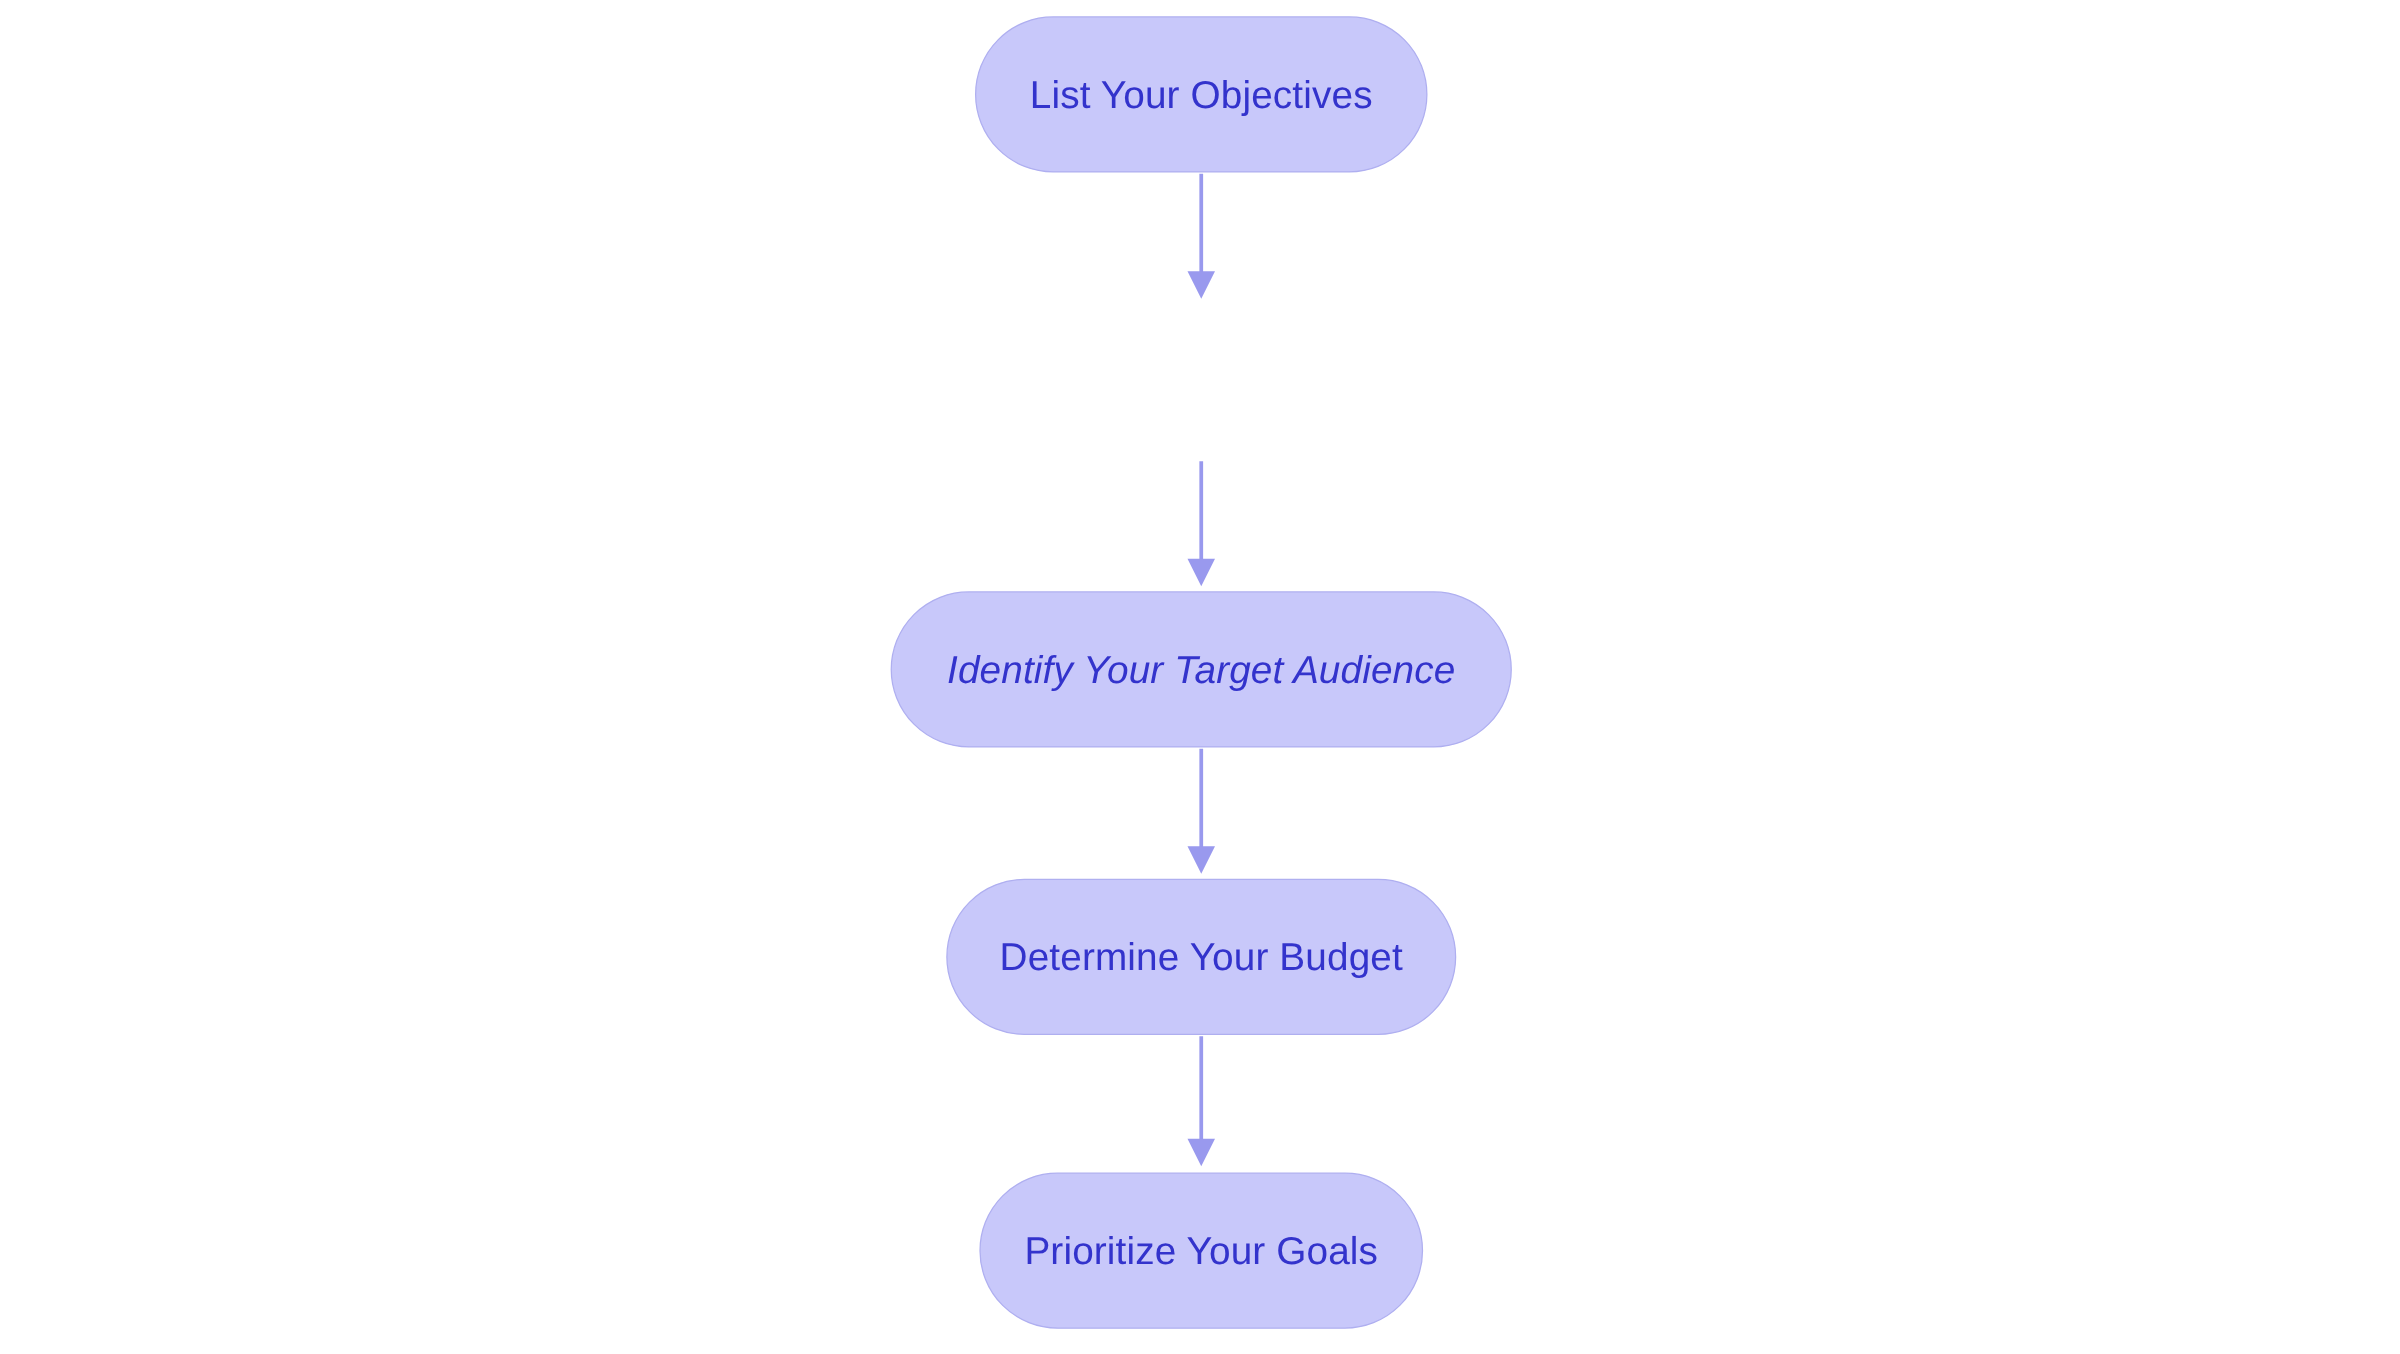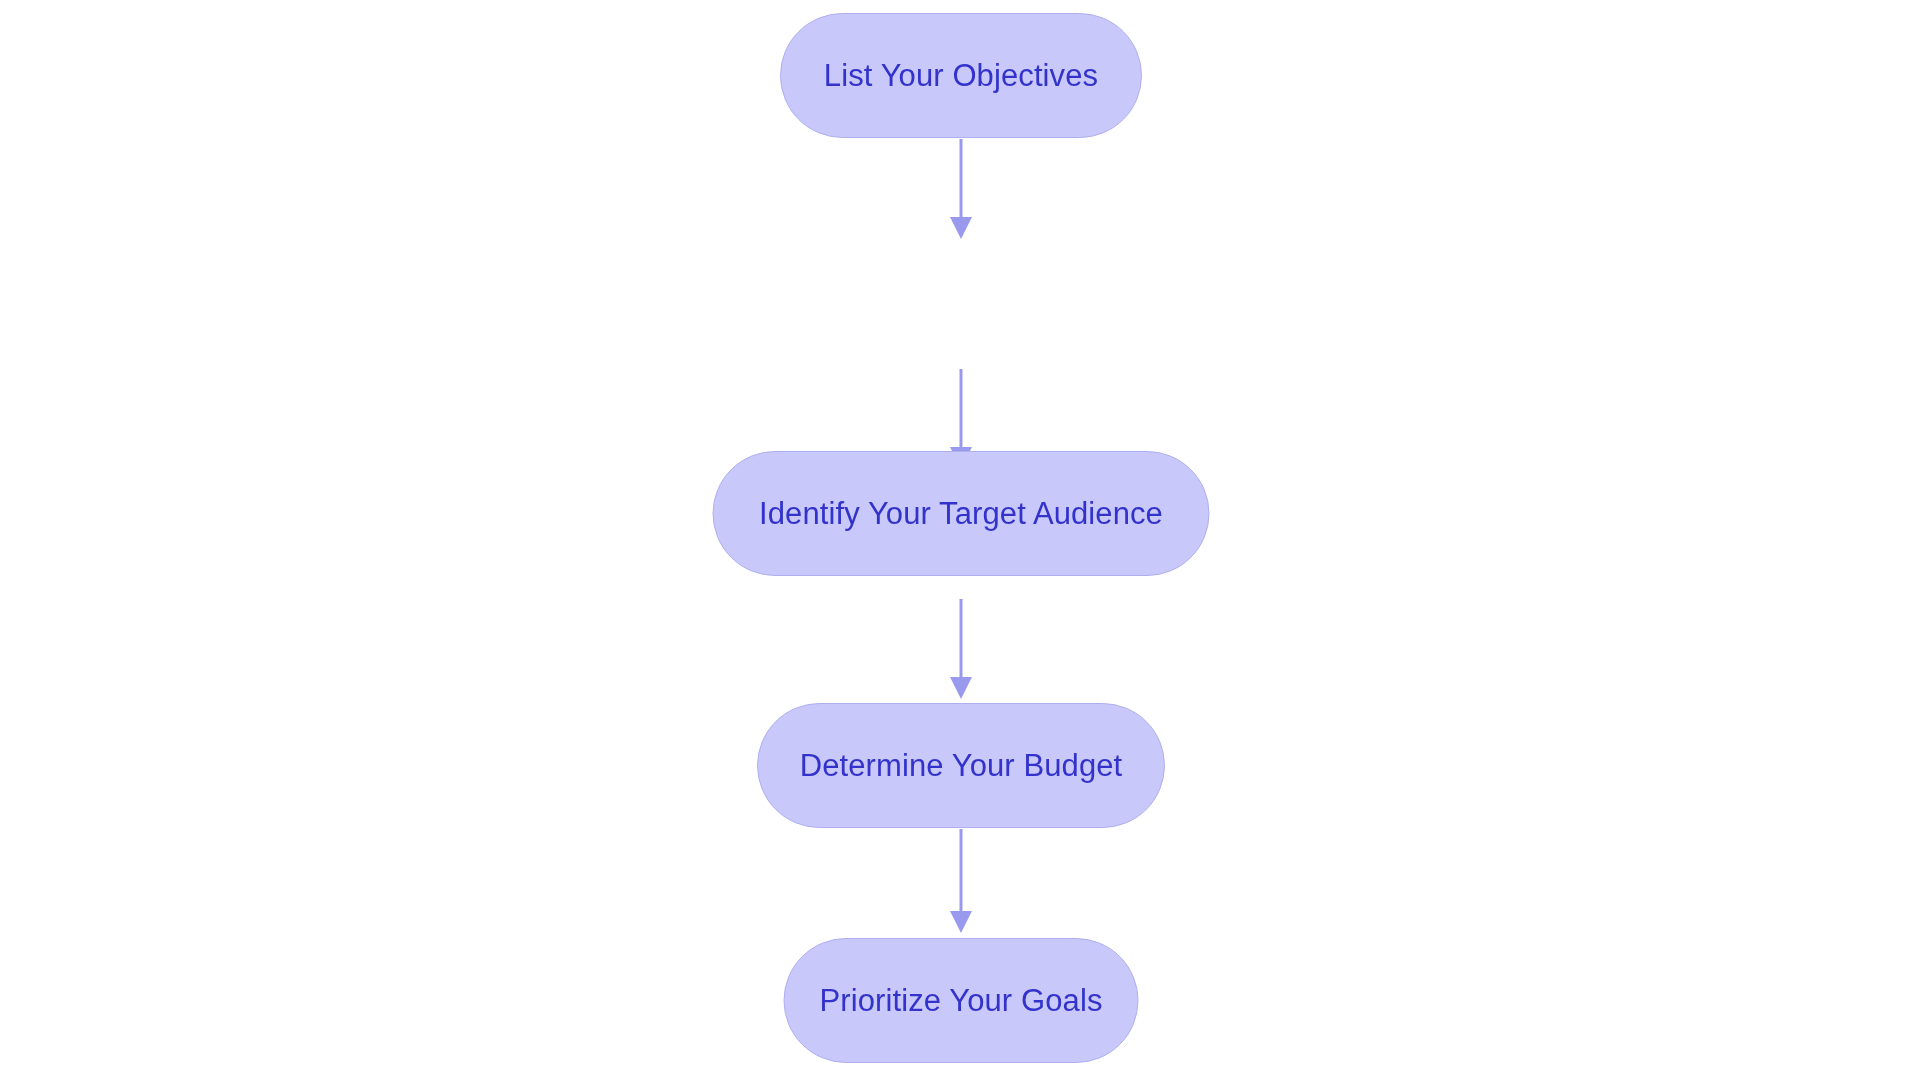--- a/index.html
+++ b/index.html
@@ -100,21 +100,21 @@
         <line x1="13" y1="0" x2="13" y2="87" stroke="#9999ee" stroke-width="3"></line>
         <polygon points="13,104 2,82 24,82" fill="#9999ee"></polygon>
       </svg>
     </div>
 
     <div class="flow-node" style="left:961px; top:13px; width:362px;">
       <span class="flow-node-label">List Your Objectives</span>
     </div>
 
 
-    <div class="flow-node" style="left:961px; top:451px; width:497px;">
+    <div class="flow-node" style="left:961px; top:473px; width:497px;font-style:italic;">
       <span class="flow-node-label">Identify Your Target Audience</span>
     </div>
 
     <div class="flow-node" style="left:961px; top:938px; width:355px;">
       <span class="flow-node-label">Prioritize Your Goals</span>
     </div>
 
     <div class="flow-node" style="left:961px; top:703px; width:408px;">
       <span class="flow-node-label">Determine Your Budget</span>
     </div>

